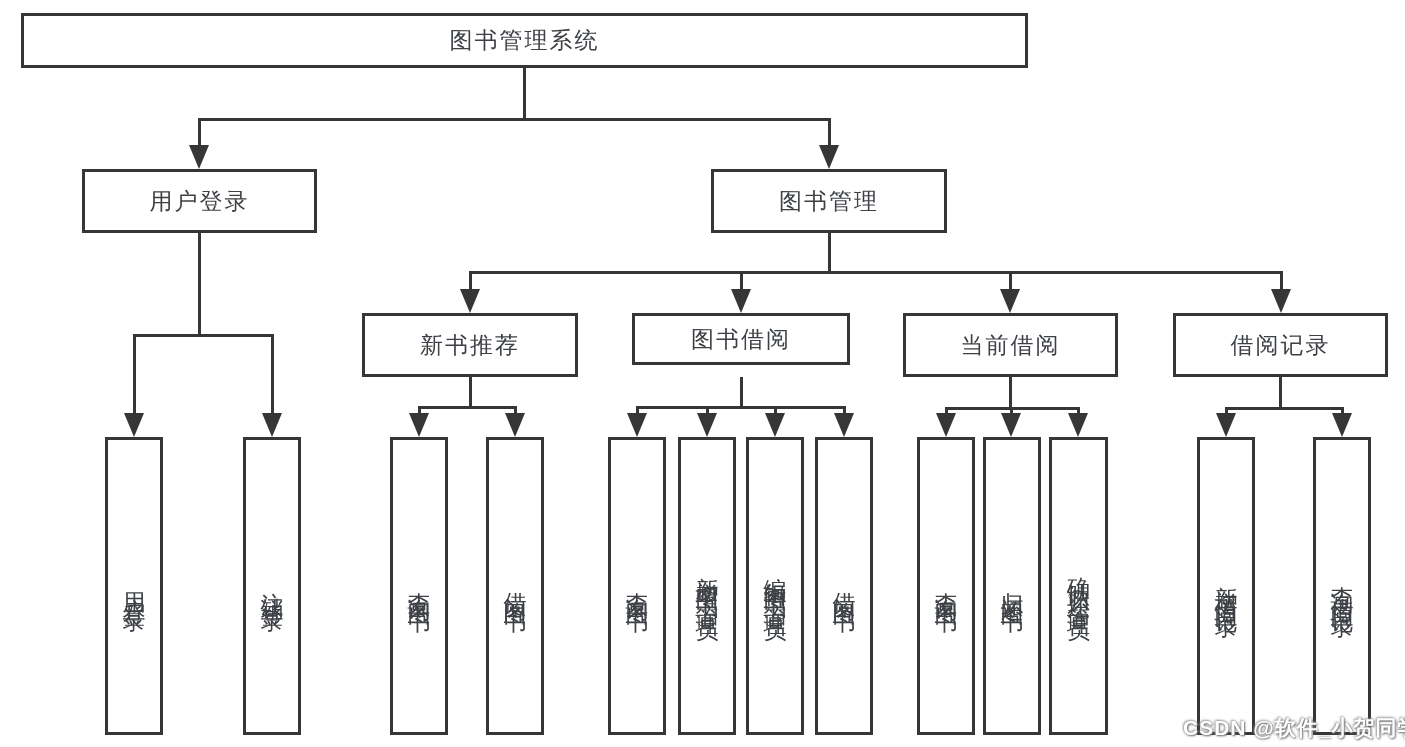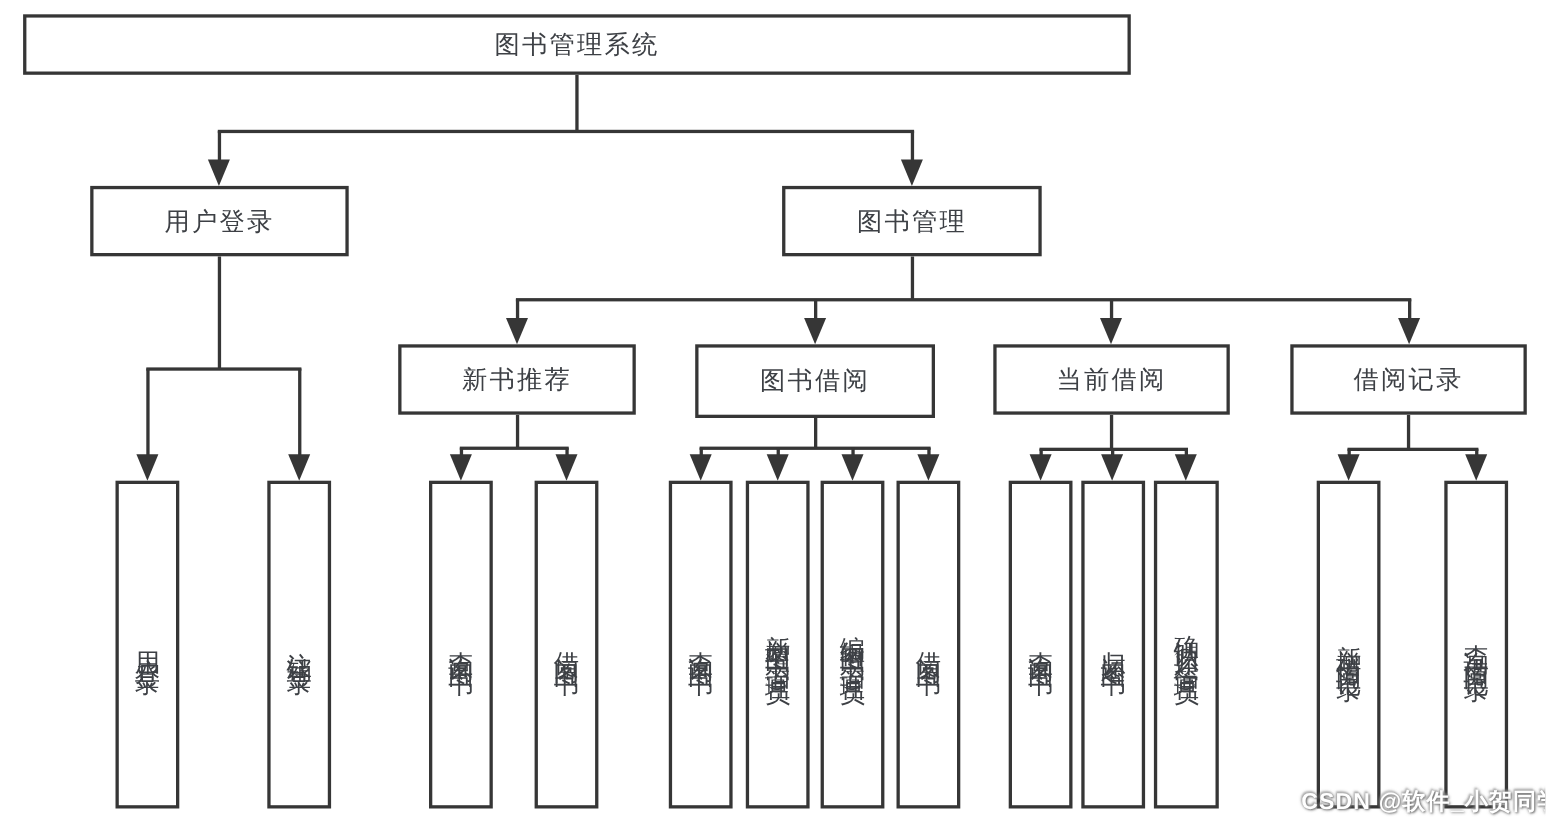--- a/index.html
+++ b/index.html
@@ -67,21 +67,21 @@
   <div class="box hbox" style="left:82px;top:169px;width:235px;height:64px">
     <span>用户登录</span>
   </div>
   <div class="box hbox" style="left:362px;top:313px;width:216px;height:64px">
     <span>新书推荐</span>
   </div>
 
   <div class="box hbox" style="left:711px;top:169px;width:236px;height:64px">
     <span>图书管理</span>
   </div>
-  <div class="box hbox" style="left:632px;top:313px;width:218px;height:67px">
+  <div class="box hbox" style="left:632px;top:313px;width:218px;height:52px">
     <span>图书借阅</span>
   </div>
   <div class="box hbox" style="left:1173px;top:313px;width:215px;height:64px">
     <span>借阅记录</span>
   </div>
   <div class="box hbox" style="left:903px;top:313px;width:215px;height:64px">
     <span>当前借阅</span>
   </div>
 
   <div class="box vbox" style="left:105px;top:437px;width:58px;height:298px">

